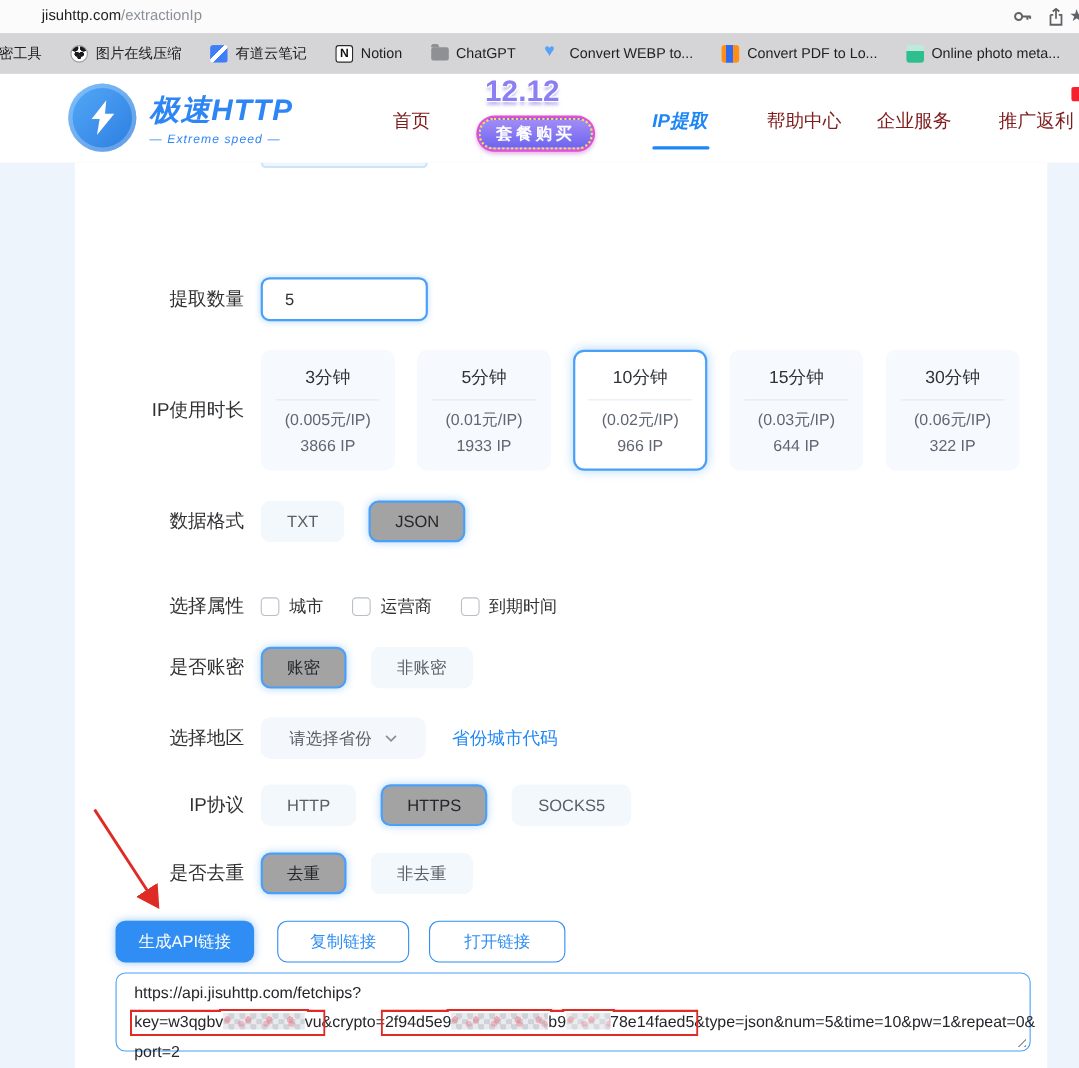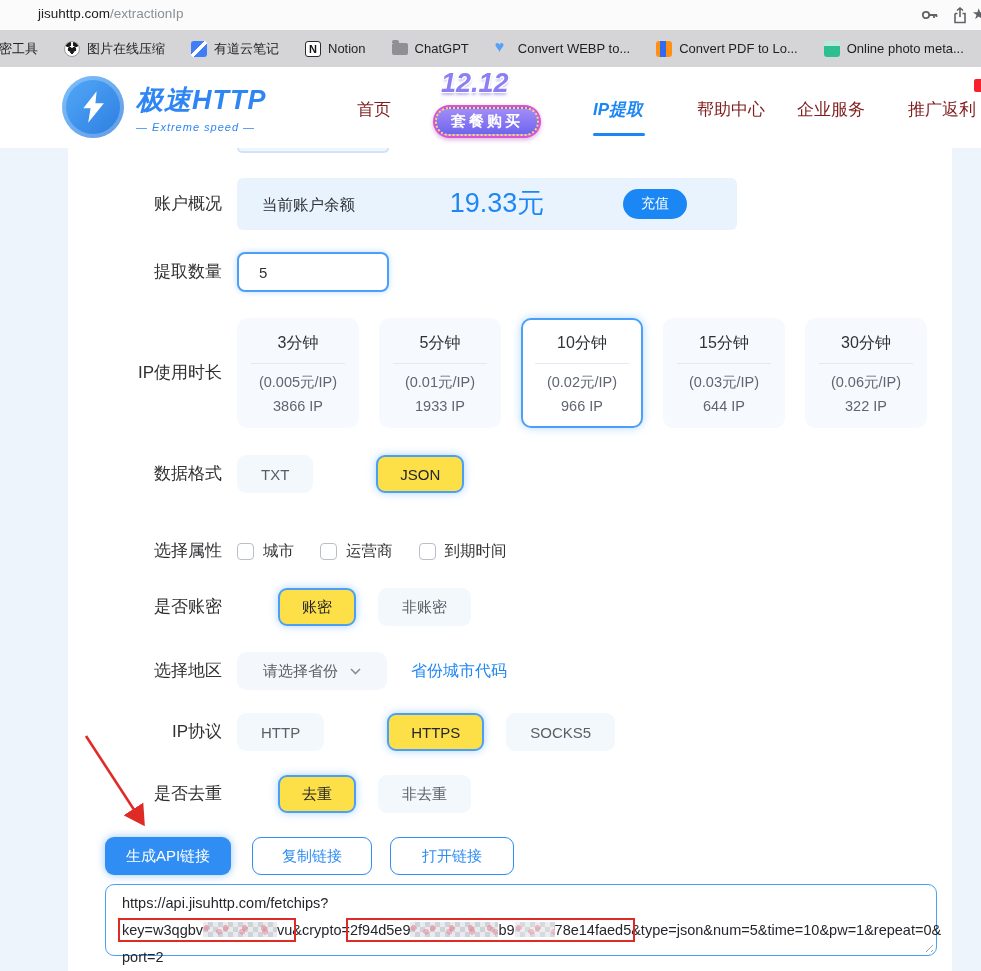--- a/index.html
+++ b/index.html
@@ -42,21 +42,21 @@
   .logo-circle{width:62px;height:62px;border-radius:50%;background:linear-gradient(135deg,#55aaf8,#2b7ce0);
       display:flex;align-items:center;justify-content:center;box-shadow:inset 0 0 0 4px rgba(255,255,255,.25);}
   .logo-text{margin-left:12px;}
   .logo-title{font-size:27px;font-weight:bold;font-style:italic;color:#2e86f5;letter-spacing:1px;}
   .logo-sub{font-size:11px;font-style:italic;color:#2e86f5;margin-top:3px;letter-spacing:1px;}
   .nav-item{position:absolute;top:31px;font-size:17px;color:#7f1d1d;cursor:pointer;white-space:nowrap;}
   .nav-item.active{color:#1c86f5;font-weight:bold;}
   .nav-underline{position:absolute;left:593px;top:66px;width:52px;height:3px;background:#1c86f5;border-radius:2px;}
   .nav-badge{position:absolute;left:974px;top:12px;width:7px;height:13px;background:#f5222d;border-radius:2px 0 0 2px;}
   .promo{position:absolute;left:433px;top:5px;width:114px;height:70px;}
-  .promo-num{position:absolute;left:8px;top:-4px;font-size:27px;font-weight:900;font-style:italic;color:#8b7ff2;
+  .promo-num{position:absolute;left:8px;top:-4px;font-size:27px;font-weight:900;color:#8b7ff2;
       letter-spacing:0px;text-shadow:-1px -1px 0 #fff,1px -1px 0 #fff,-1px 1px 0 #fff,1px 1px 0 #fff,0 3px 3px rgba(110,90,220,.45);}
   .promo-pill{position:absolute;left:0px;top:33px;background:#e04fd6;border-radius:17px;padding:2px;box-shadow:0 2px 4px rgba(160,40,180,.35);}
   .promo-pill-inner{border-radius:14px;background:linear-gradient(180deg,#a18bf7,#6f66ee);border:2px dotted #ffd95e;
       padding:3px 14px;color:#fff;font-size:15px;font-weight:bold;letter-spacing:3px;white-space:nowrap;}
   
   .pagebg{position:absolute;left:0;top:148px;width:981px;height:823px;background:#eef4fb;}
   .card{position:absolute;left:68px;top:148px;width:884px;height:823px;background:#fff;}
   .row{position:absolute;left:0;width:884px;}
   .rowlabel{position:absolute;left:0;width:154px;text-align:right;font-size:17px;color:#303133;font-weight:500;}
   .ctrl{position:absolute;left:169px;display:flex;align-items:center;}
@@ -76,21 +76,21 @@
   .dcard{width:122px;height:110px;border-radius:10px;background:#f6f9fd;border:2px solid transparent;
       display:flex;flex-direction:column;align-items:center;padding-top:13px;box-sizing:border-box;cursor:pointer;}
   .dcard.sel{background:#fff;border-color:#4aa0f8;box-shadow:0 0 10px rgba(74,160,248,.4);}
   .dtitle{font-size:16px;color:#2f3237;font-weight:500;}
   .dsep{width:94px;height:1px;background:#e3eaf3;margin:9px 0 6px;}
   .dprice,.dcount{font-size:14.5px;color:#5f6672;line-height:24px;}
   
   .pills{gap:22px;}
   .pill{height:38px;padding:0 22px;border-radius:9px;display:flex;align-items:center;justify-content:center;
       font-size:15px;color:#5a5e66;background:#f3f8fd;border:2px solid transparent;box-sizing:border-box;cursor:pointer;white-space:nowrap;}
-  .pill.sel{background:#fde047;border-color:#4aa0f8;color:#24262b;box-shadow:0 0 8px rgba(74,160,248,.45);margin-left:41px;}
+  .pill.sel{background:#a3a3a3;border-color:#4aa0f8;color:#24262b;box-shadow:0 0 8px rgba(74,160,248,.45);}
   
   .cbgroup{gap:26px;}
   .cbitem{display:flex;align-items:center;font-size:15.5px;color:#303133;cursor:pointer;}
   .cb{width:17px;height:17px;border:1px solid #b9bec7;border-radius:4px;background:#fff;margin-right:9px;box-sizing:border-box;}
   
   .selects{gap:24px;}
   .select{width:150px;height:38px;background:#f4f8fc;border-radius:9px;display:flex;align-items:center;
       justify-content:center;gap:12px;font-size:15px;color:#5a5e66;cursor:pointer;}
   .chev{width:11px;height:7px;}
   .codelink{font-size:16px;color:#1f87f3;font-weight:500;cursor:pointer;}
@@ -200,30 +200,20 @@
   <div class="nav-item" style="left:797px;">企业服务</div>
   <div class="nav-item" style="left:908px;">推广返利</div>
   <div class="nav-badge"></div>
 </div>
 
 <div class="pagebg"></div>
 <div class="card">
 
   <div class="remnant"></div>
 
-  <div class="row" style="top:30px;height:52px;">
-    <div class="rowlabel" style="line-height:52px;">账户概况</div>
-    <div class="ctrl" style="top:0;">
-      <div class="acct-panel">
-        <div class="acct-caption">当前账户余额</div>
-        <div class="acct-balance">19.33元</div>
-        <div class="acct-btn">充值</div>
-      </div>
-    </div>
-  </div>
 
   <div class="row" style="top:104px;height:40px;">
     <div class="rowlabel" style="line-height:40px;">提取数量</div>
     <div class="ctrl" style="top:0;">
       <div class="qinput">5</div>
     </div>
   </div>
 
   <div class="row" style="top:170px;height:110px;">
     <div class="rowlabel" style="line-height:110px;">IP使用时长</div>

